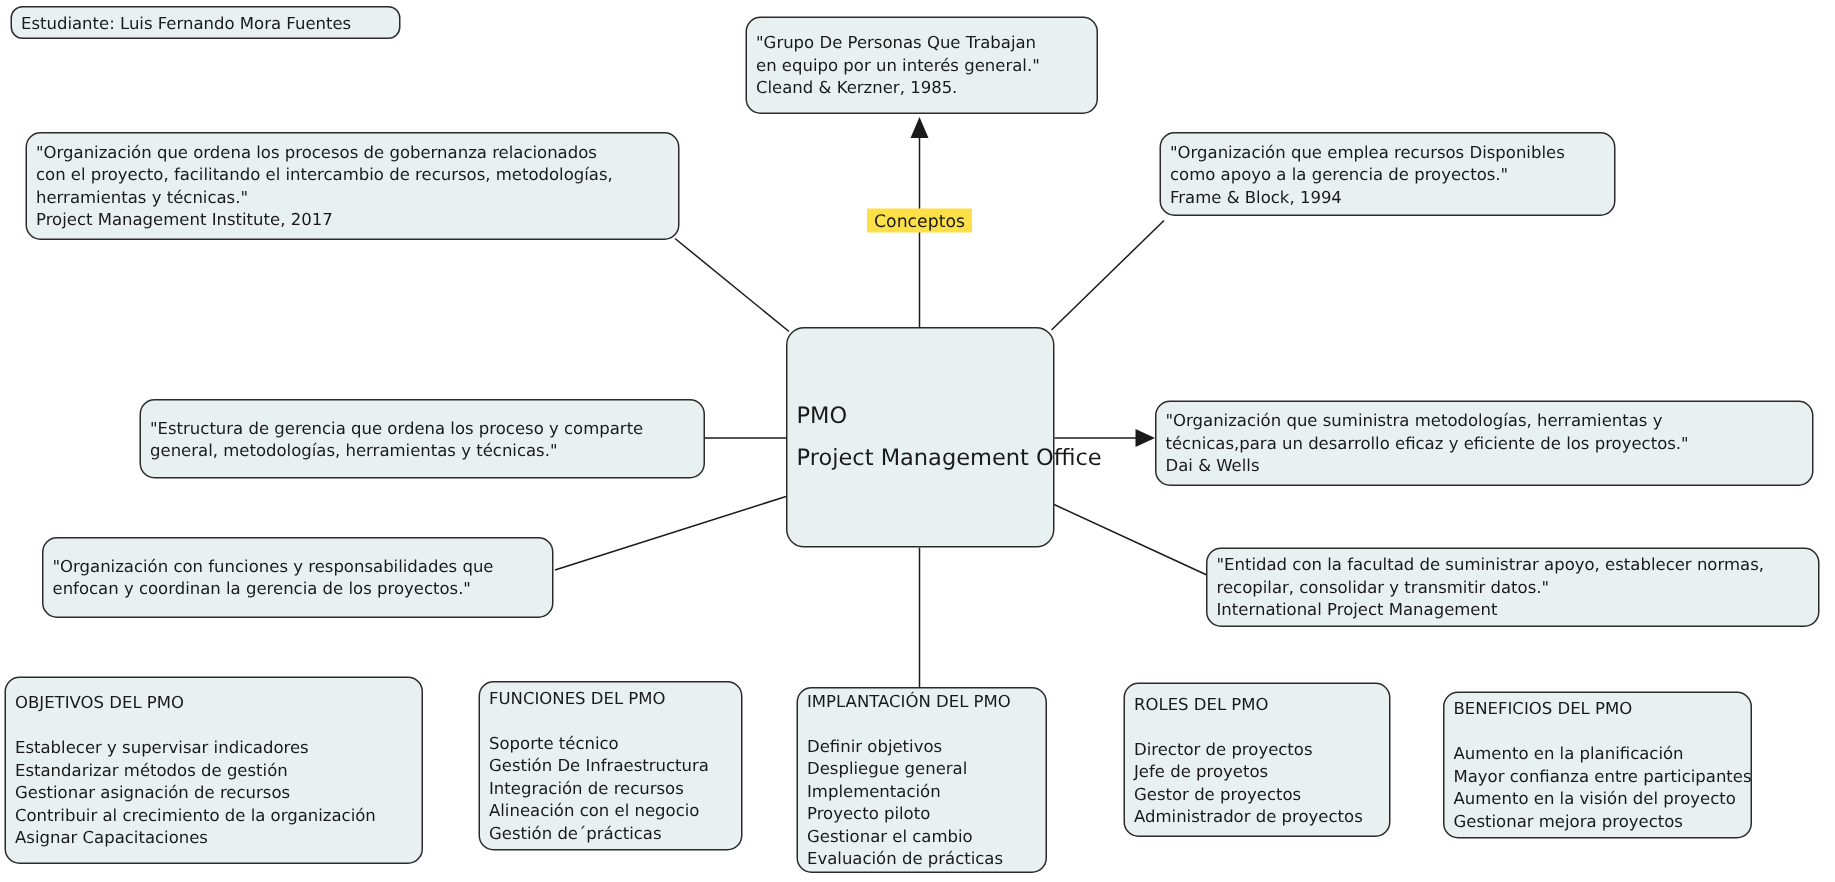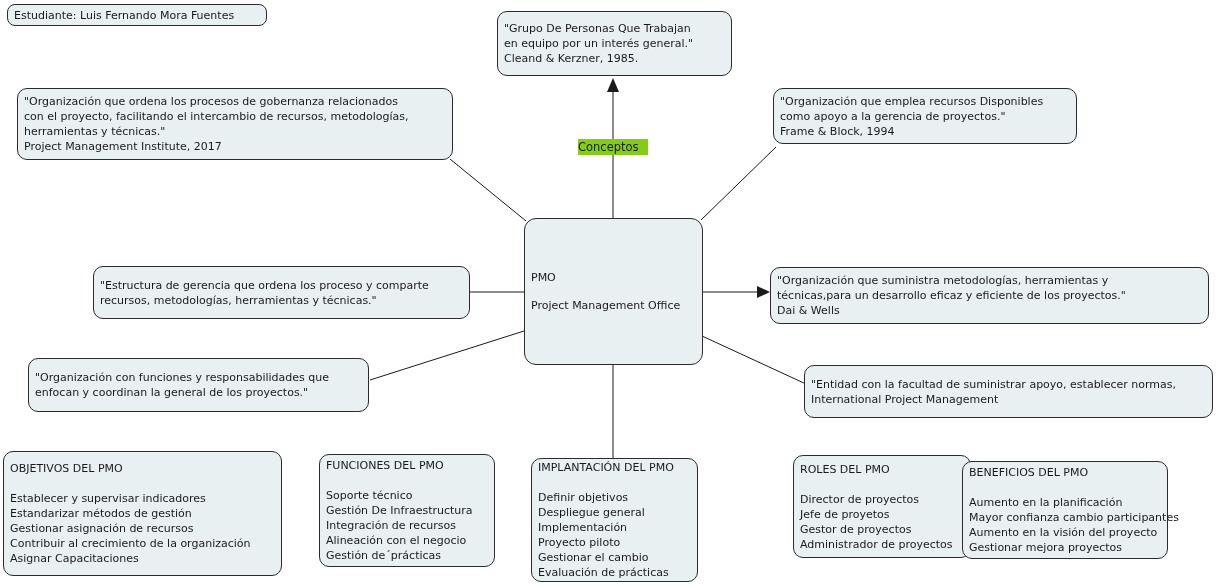--- a/index.html
+++ b/index.html
@@ -17,24 +17,24 @@
   .edges line{stroke:var(--line);stroke-width:1;}
   .edges polygon{fill:var(--line);}
   .box{
     position:absolute;box-sizing:border-box;
     background:var(--box-fill);border:1px solid var(--box-border);border-radius:10px;
     display:flex;flex-direction:column;justify-content:center;align-items:flex-start;
     text-align:center;font-size:11px;line-height:15px;padding:4px 6px;
   }
   .ln{white-space:nowrap;}
   .cat-title{white-space:nowrap;margin-bottom:15px;}
-  .pmo-node{gap:13px;font-size:11px;}
+  .pmo-node{gap:13px;font-size:15px;}
   .edge-label{
     position:absolute;left:578px;top:139px;width:70px;height:16px;
-    background:#84cc16;font-size:11.5px;line-height:16px;
+    background:#fde047;text-align:center;font-size:11.5px;line-height:16px;
   }
 </style>
 </head>
 <body>
 
 <div class="canvas">
 
   <svg class="edges" viewBox="0 0 1223 588">
     <line x1="613" y1="218" x2="613" y2="91"></line>
     <polygon points="613,78 607,92 619,92"></polygon>
@@ -73,36 +73,37 @@
 
   <div class="edge-label">Conceptos</div>
 
   <div class="box pmo-node" style="left:524px;top:218px;width:179px;height:147px;border-radius:12px;">
     <div class="ln">PMO</div>
     <div class="ln">Project Management Office</div>
   </div>
 
   <div class="box" style="left:93px;top:266px;width:377px;height:53px;">
     <div class="ln">"Estructura de gerencia que ordena los proceso y comparte</div>
-    <div class="ln">recursos, metodologías, herramientas y técnicas."</div>
+    <div class="ln">general, metodologías, herramientas y técnicas."</div>
   </div>
 
   <div class="box" style="left:770px;top:267px;width:439px;height:57px;">
     <div class="ln">"Organización que suministra metodologías, herramientas y</div>
     <div class="ln">técnicas,para un desarrollo eficaz y eficiente de los proyectos."</div>
     <div class="ln">Dai &amp; Wells</div>
   </div>
 
   <div class="box" style="left:28px;top:358px;width:341px;height:54px;">
     <div class="ln">"Organización con funciones y responsabilidades que</div>
-    <div class="ln">enfocan y coordinan la general de los proyectos."</div>
+    <div class="ln">enfocan y coordinan la gerencia de los proyectos."</div>
   </div>
 
   <div class="box" style="left:804px;top:365px;width:409px;height:53px;">
     <div class="ln">"Entidad con la facultad de suministrar apoyo, establecer normas,</div>
+    <div class="ln">recopilar, consolidar y transmitir datos."</div>
     <div class="ln">International Project Management</div>
   </div>
 
   <div class="box" style="left:3px;top:451px;width:279px;height:125px;">
     <div class="cat-title">OBJETIVOS DEL PMO</div>
     <div class="ln">Establecer y supervisar indicadores</div>
     <div class="ln">Estandarizar métodos de gestión</div>
     <div class="ln">Gestionar asignación de recursos</div>
     <div class="ln">Contribuir al crecimiento de la organización</div>
     <div class="ln">Asignar Capacitaciones</div>
@@ -120,29 +121,29 @@
   <div class="box" style="left:531px;top:458px;width:167px;height:124px;">
     <div class="cat-title">IMPLANTACIÓN DEL PMO</div>
     <div class="ln">Definir objetivos</div>
     <div class="ln">Despliegue general</div>
     <div class="ln">Implementación</div>
     <div class="ln">Proyecto piloto</div>
     <div class="ln">Gestionar el cambio</div>
     <div class="ln">Evaluación de prácticas</div>
   </div>
 
-  <div class="box" style="left:749px;top:455px;width:178px;height:103px;margin-left:44px;">
+  <div class="box" style="left:749px;top:455px;width:178px;height:103px;">
     <div class="cat-title">ROLES DEL PMO</div>
     <div class="ln">Director de proyectos</div>
     <div class="ln">Jefe de proyetos</div>
     <div class="ln">Gestor de proyectos</div>
     <div class="ln">Administrador de proyectos</div>
   </div>
 
   <div class="box" style="left:962px;top:461px;width:206px;height:98px;">
     <div class="cat-title">BENEFICIOS DEL PMO</div>
     <div class="ln">Aumento en la planificación</div>
-    <div class="ln">Mayor confianza cambio participantes</div>
+    <div class="ln">Mayor confianza entre participantes</div>
     <div class="ln">Aumento en la visión del proyecto</div>
     <div class="ln">Gestionar mejora proyectos</div>
   </div>
 
 </div>
 
 </body></html>

